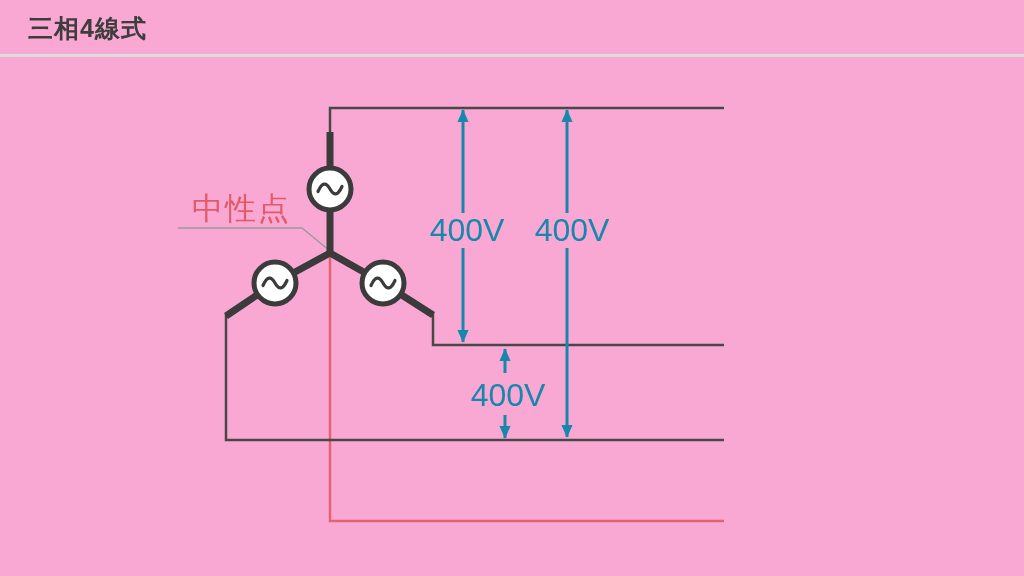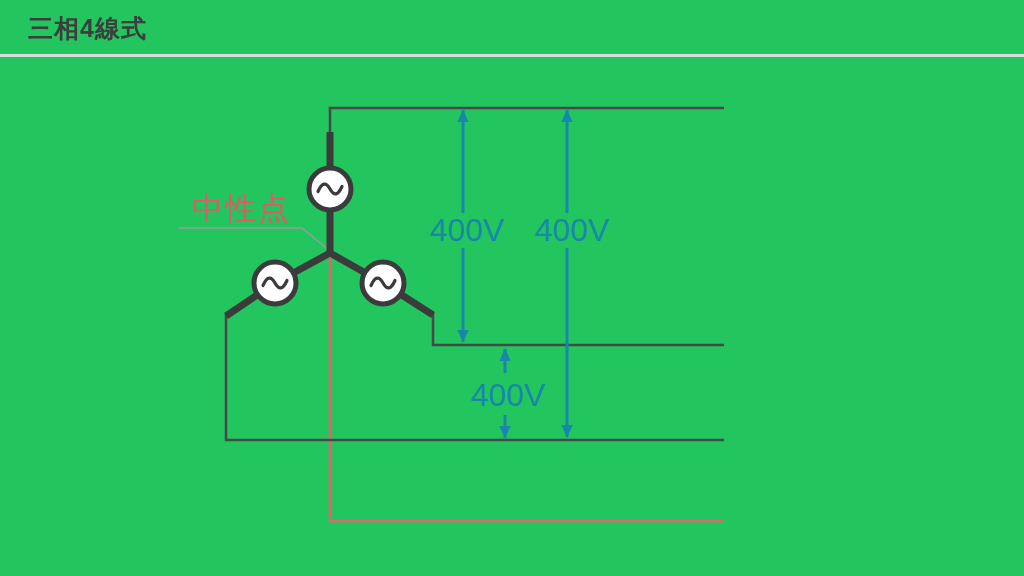--- a/index.html
+++ b/index.html
@@ -8,21 +8,21 @@
     background: #ffffff;
     width: 1024px;
     height: 576px;
     overflow: hidden;
     font-family: "Liberation Sans", "DejaVu Sans", sans-serif;
   }
   .page {
     position: relative;
     width: 1024px;
     height: 576px;
-    background: #22c55e;
+    background: #f9a8d4;
     text-align: right;
   }
   .title {
     position: absolute;
     left: 28px;
     top: 13px;
     font-size: 25px;
     line-height: 30px;
     font-weight: 700;
     color: #3d3d3d;

